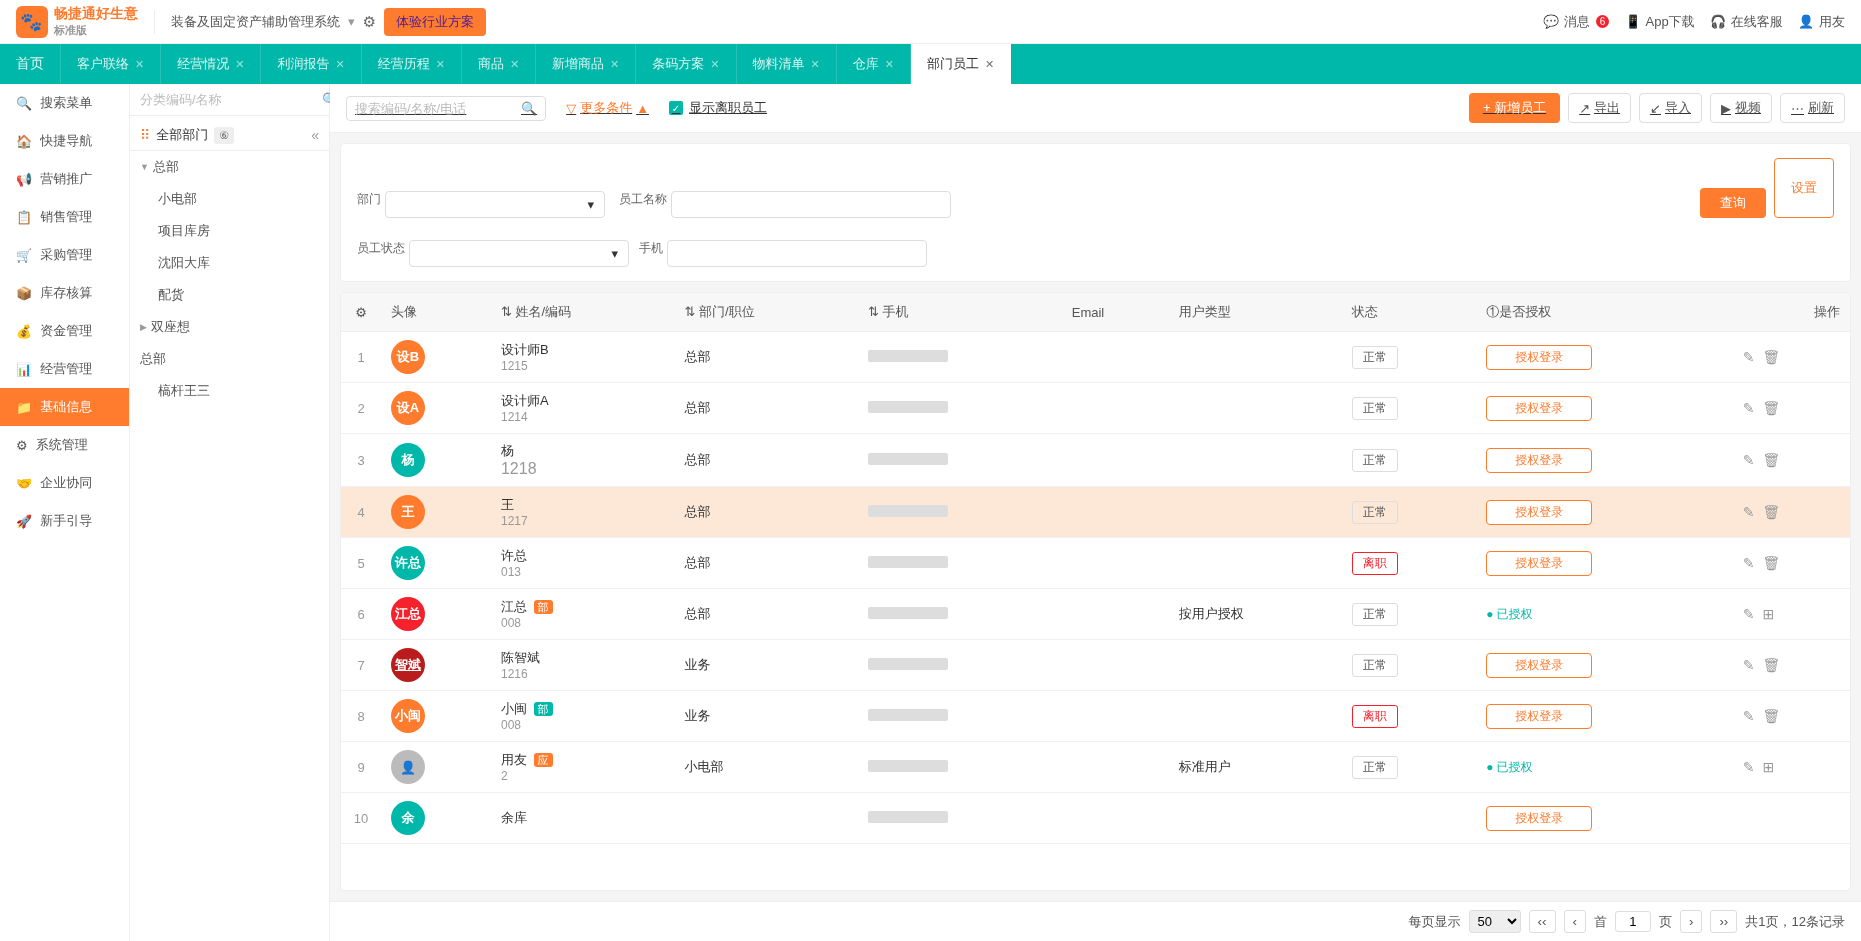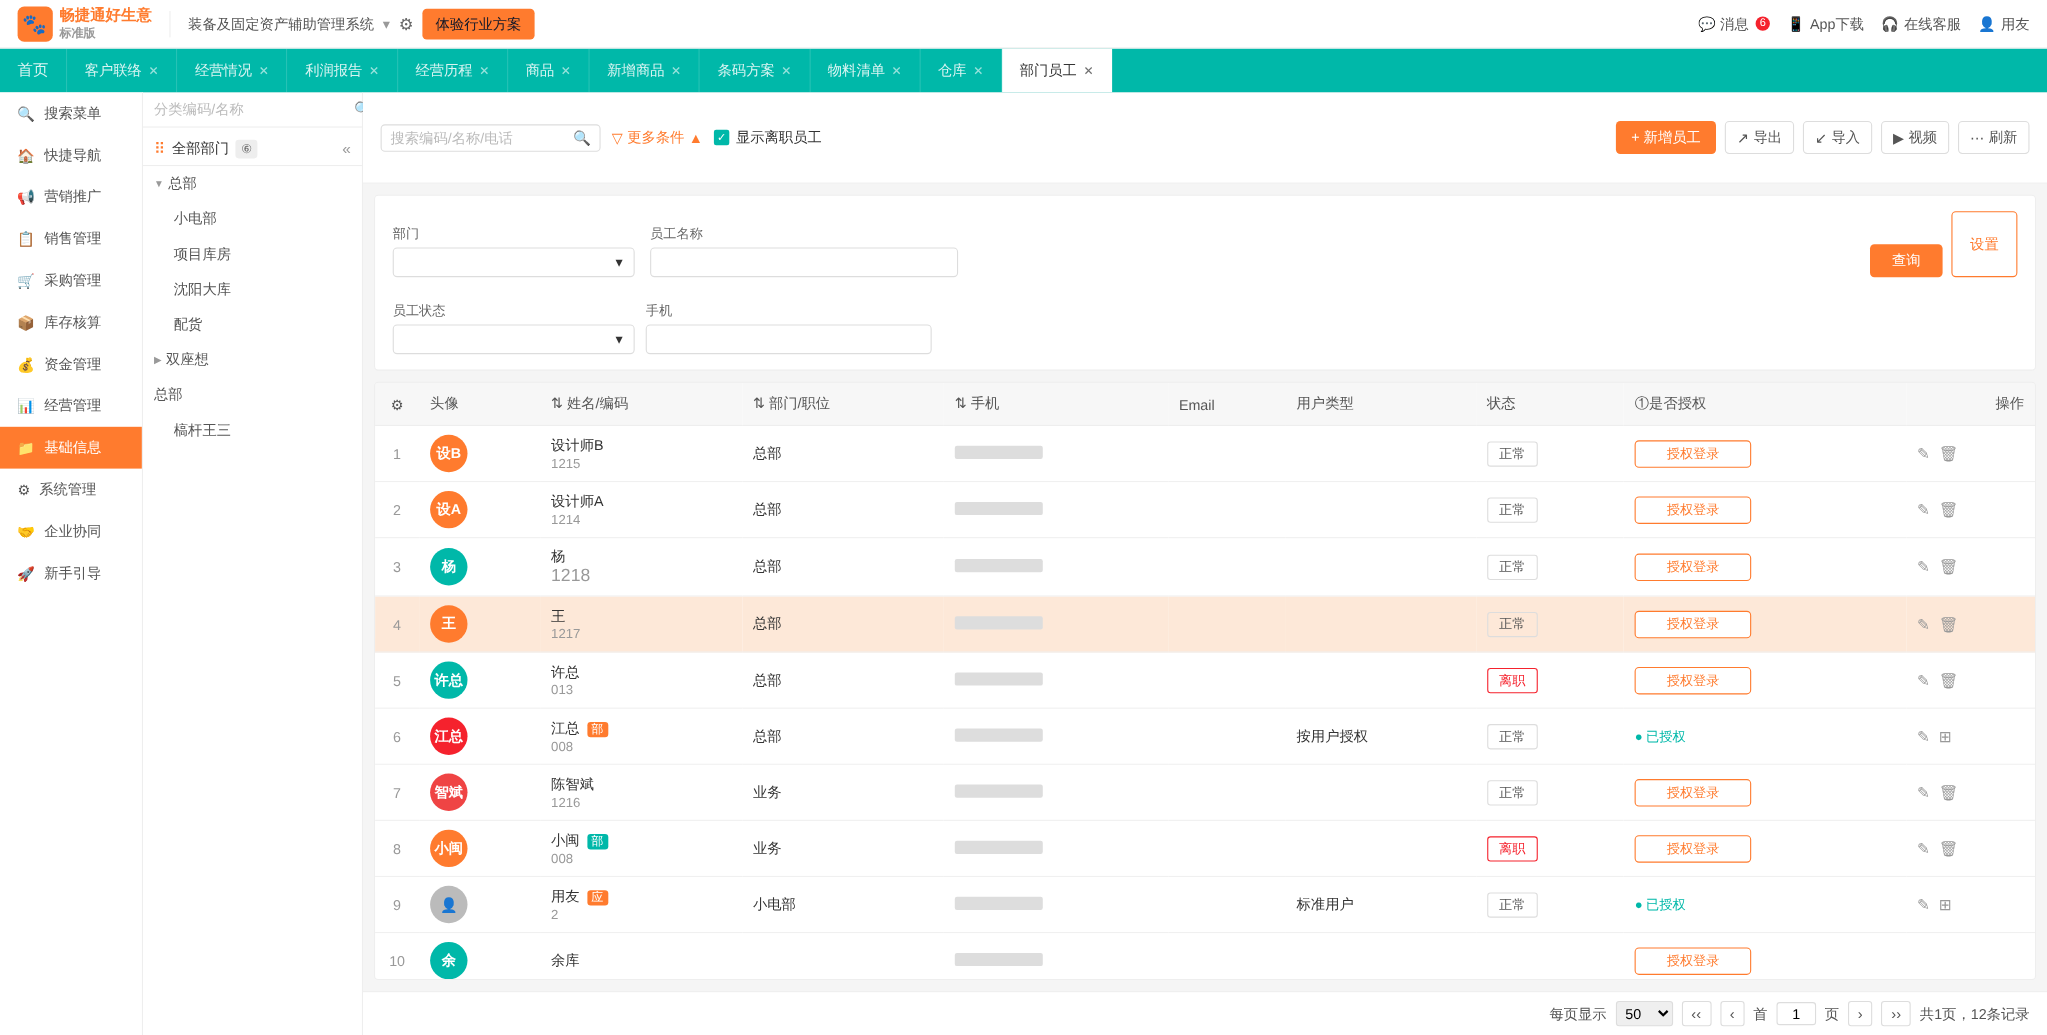--- a/index.html
+++ b/index.html
@@ -10,21 +10,21 @@
       display: flex; align-items: center; justify-content: space-between;
       background: #fff; height: 44px; padding: 0 16px;
       border-bottom: 1px solid #eee; position: relative; z-index: 10;
     }
     .top-bar-left { display: flex; align-items: center; gap: 8px; }
     .logo-area { display: flex; align-items: center; gap: 6px; color: #ff7b2e; font-weight: bold; font-size: 14px; }
     .logo-icon { width: 32px; height: 32px; background: #ff7b2e; border-radius: 6px; display: flex; align-items: center; justify-content: center; color: #fff; font-size: 18px; }
     .top-bar-right { display: flex; align-items: center; gap: 16px; font-size: 13px; color: #555; }
     .top-bar-right .icon-btn { display: flex; align-items: center; gap: 4px; cursor: pointer; color: #555; }
     .badge { background: #f5222d; color: #fff; border-radius: 10px; font-size: 10px; padding: 1px 4px; margin-left: 2px; }
-    .trial-btn { background: #ff7b2e; color: #0f172a; border: none; border-radius: 4px; padding: 5px 12px; cursor: pointer; font-size: 13px; }
+    .trial-btn { background: #ff7b2e; color: #4c1d95; border: none; border-radius: 4px; padding: 5px 12px; cursor: pointer; font-size: 13px; }
 
     
     .nav-tabs {
       background: #00b8a9; display: flex; align-items: center;
       height: 40px; padding: 0 0 0 0; overflow: hidden;
     }
     .nav-tab {
       display: flex; align-items: center; padding: 0 16px; height: 40px;
       color: rgba(255,255,255,0.85); cursor: pointer; font-size: 13px; white-space: nowrap;
       border-right: 1px solid rgba(255,255,255,0.15); gap: 4px;
@@ -77,22 +77,22 @@
     .tree-node.parent { padding-left: 10px; font-weight: 500; }
     .tree-node.child { padding-left: 28px; }
 
     
     .right-main {
       flex: 1; display: flex; flex-direction: column; overflow: hidden; background: #f5f5f5;
     }
 
     
     .toolbar {
-      background: #fff; padding: 26px 16px; display: flex; align-items: center;
-      gap: 10px; border-bottom: 1px solid #eee; flex-wrap: wrap;
+      background: #fff; padding: 9px 16px; display: flex; align-items: center;
+      gap: 20px; border-bottom: 1px solid #eee; flex-wrap: wrap; text-decoration: underline;
     }
     .search-input-wrap {
       display: flex; align-items: center; border: 1px solid #ddd; border-radius: 4px;
       padding: 4px 8px; gap: 6px; background: #fff;
     }
     .search-input-wrap input { border: none; outline: none; font-size: 13px; width: 160px; color: #333; }
     .search-input-wrap input::placeholder { color: #bbb; }
     .more-conditions {
       display: flex; align-items: center; gap: 4px; color: #ff7b2e; cursor: pointer; font-size: 13px;
     }
@@ -104,21 +104,21 @@
     }
     .toolbar-right { margin-left: auto; display: flex; align-items: center; gap: 8px; }
     .btn-primary { background: #ff7b2e; color: #fff; border: none; border-radius: 4px; padding: 6px 14px; cursor: pointer; font-size: 13px; white-space: nowrap; }
     .btn-outline { background: #fff; color: #555; border: 1px solid #ddd; border-radius: 4px; padding: 5px 10px; cursor: pointer; font-size: 13px; display: flex; align-items: center; gap: 4px; }
 
     
     .adv-filter {
       background: #fff; border: 1px solid #eee; border-radius: 4px; margin: 10px;
       padding: 14px 16px; display: flex; flex-wrap: wrap; gap: 14px; align-items: flex-end;
     }
-    .filter-group { display: flex; flex-direction: column; gap: 4px; }
+    .filter-group { display: flex; flex-direction: row; gap: 4px; }
     .filter-label { font-size: 12px; color: #666; }
     .filter-select {
       display: flex; align-items: center; border: 1px solid #ddd; border-radius: 4px;
       padding: 5px 10px; min-width: 200px; background: #fff; cursor: pointer; gap: 8px; color: #333; font-size: 13px;
     }
     .filter-input {
       border: 1px solid #ddd; border-radius: 4px; padding: 5px 10px;
       min-width: 200px; font-size: 13px; outline: none; color: #333;
     }
     .filter-input::placeholder { color: #bbb; }
@@ -545,21 +545,21 @@
                   <div class="action-icons">
                     <span class="action-icon">✎</span>
                     <span class="action-icon">⊞</span>
                   </div>
                 </td>
             </tr>
 
             <tr>
               <td style="text-align:center;color:#999;">7</td>
               <td>
-                <div class="avatar-circle" style="background:#ef4444;">智斌</div>
+                <div class="avatar-circle" style="background:#b91c1c;text-decoration:underline;">智斌</div>
               </td>
               <td>
                   <div>陈智斌</div>
                   <div style="color:#999;font-size:12px;">1216</div>
                 </td>
               <td>业务</td>
               <td><span class="blurred"></span></td>
               <td></td>
               <td></td>
               <td><span class="status-badge">正常</span></td>

